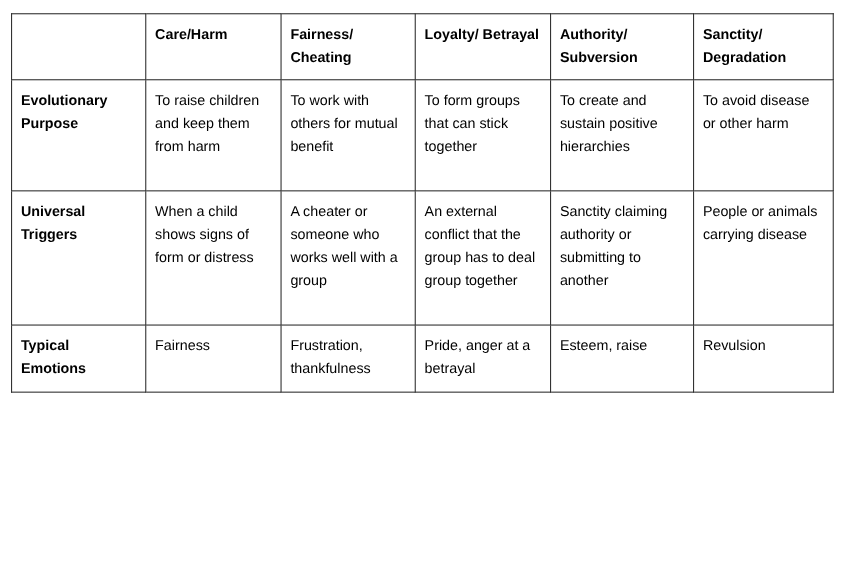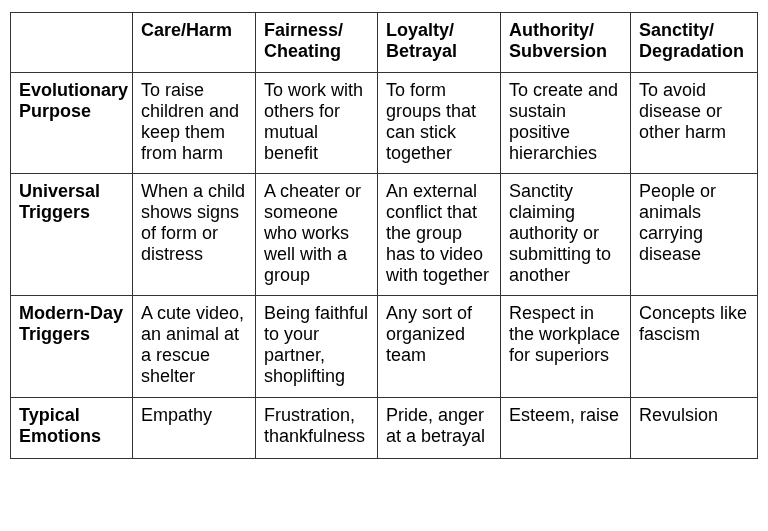--- a/index.html
+++ b/index.html
@@ -8,21 +8,21 @@
     table.mf {
       position: absolute; left: 10px; top: 12px;
       border-collapse: collapse; table-layout: fixed;
       width: 747px;
     }
     table.mf td, table.mf th {
       border: 1px solid #333333;
       vertical-align: top;
       text-align: left;
       padding: 7px 7px 6px 8px;
-      font-size: 18px;
+      font-size: 13px;
       line-height: 21px;
       font-weight: normal;
     }
     table.mf th, table.mf td.rowhead { font-weight: bold; }
     col.c0 { width: 122px; } col.c1 { width: 123px; } col.c2 { width: 122px; }
     col.c3 { width: 123px; } col.c4 { width: 130px; } col.c5 { width: 127px; }
     tr.r0 { height: 60px; }
     tr.r1 { height: 101px; border-radius: 20px; }
     tr.r2 { height: 122px; }
     tr.r3 { height: 102px; }
@@ -57,34 +57,26 @@
       <td>To raise children and keep them from harm</td>
       <td>To work with others for mutual benefit</td>
       <td>To form groups that can stick together</td>
       <td>To create and sustain positive hierarchies</td>
       <td>To avoid disease or other harm</td>
     </tr>
     <tr class="r2">
       <td class="rowhead">Universal Triggers</td>
       <td>When a child shows signs of form or distress</td>
       <td>A cheater or someone who works well with a group</td>
-      <td>An external conflict that the group has to video with together</td>
+      <td>An external conflict that the group has to deal group together</td>
       <td>Sanctity claiming authority or submitting to another</td>
       <td>People or animals carrying disease</td>
     </tr>
-    <tr class="r3">
-      <td class="rowhead">Modern-Day Triggers</td>
-      <td>A cute video, an animal at a rescue shelter</td>
-      <td>Being faithful to your partner, shoplifting</td>
-      <td>Any sort of organized team</td>
-      <td>Respect in the workplace for superiors</td>
-      <td>Concepts like fascism</td>
-    </tr>
     <tr class="r4">
       <td class="rowhead">Typical Emotions</td>
-      <td>Empathy</td>
+      <td>Fairness</td>
       <td>Frustration, thankfulness</td>
       <td>Pride, anger at a betrayal</td>
       <td>Esteem, raise</td>
       <td>Revulsion</td>
     </tr>
   </tbody>
 </table>
 
 </body></html>

